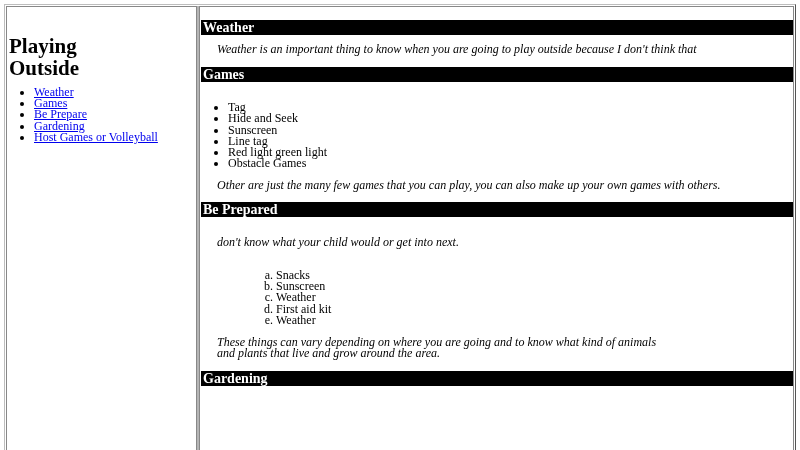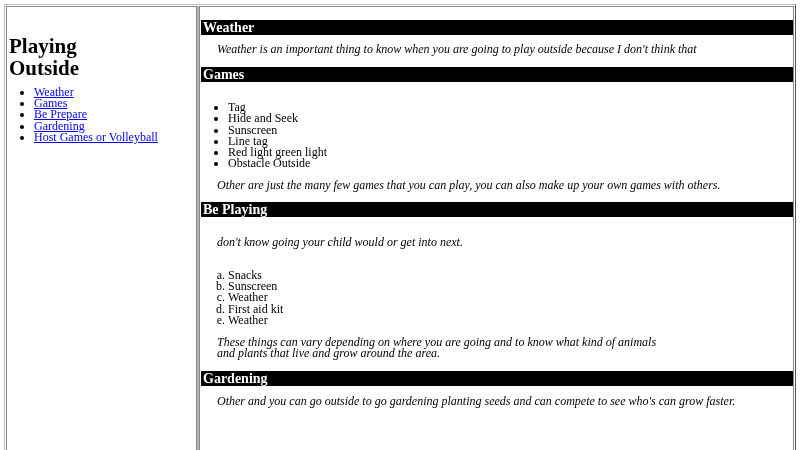--- a/index.html
+++ b/index.html
@@ -42,21 +42,21 @@
     .nav li { list-style: disc; }
     .nav a { color: #1a0dab; color: #0000ee; text-decoration: underline; }
     .content { position: absolute; left: 1px; top: 13px; width: 592px; }
     .sec-h {
       background: #000; color: #fff; font-weight: bold; font-size: 14px;
       height: 15px; line-height: 15px; padding-left: 2px; margin: 0;
     }
     .para { margin: 0; padding-left: 16px; line-height: 11.2px; font-size: 12px; font-style: italic; }
     ul.games, ol.pack { margin: 0; padding-left: 27px; line-height: 11.2px; font-size: 12px; }
     ul.games li { list-style: disc; }
-    ol.pack { list-style-type: lower-alpha; }
+    ol.pack { list-style-type: lower-alpha; margin-left: 48px; }
   </style>
 </head>
 <body>
 
 <div class="outer">
     <div class="outer-inner"></div>
   </div>
 
 <div class="cell-left">
   <h1 class="site-title">
@@ -86,45 +86,44 @@
 
     <h2 class="sec-h">Games</h2>
     <div style="height:9px"></div>
     <div style="height:11px"></div>
     <ul class="games">
       <li>Tag</li>
       <li>Hide and Seek</li>
       <li>Sunscreen</li>
       <li>Line tag</li>
       <li>Red light green light</li>
-      <li>Obstacle Outside</li>
+      <li>Obstacle Games</li>
     </ul>
     <div style="height:11px"></div>
     <p class="para">Other are just the many few games that you can play, you can also make up your own games with others.</p>
     <div style="height:10px"></div>
 
-    <h2 class="sec-h">Be Playing</h2>
+    <h2 class="sec-h">Be Prepared</h2>
     <div style="height:9px"></div>
     <p class="para">
       <br>
-      <span>don't know going your child would or get into next.</span>
+      <span>don't know what your child would or get into next.</span>
     </p>
     <div style="height:11px"></div>
     <div style="height:11px"></div>
     <ol class="pack">
       <li>Snacks</li>
       <li>Sunscreen</li>
       <li>Weather</li>
       <li>First aid kit</li>
       <li>Weather</li>
     </ol>
     <div style="height:11px"></div>
     <p class="para">
       <span>These things can vary depending on where you are going and to know what kind of animals</span><br>
       <span>and plants that live and grow around the area.</span>
     </p>
     <div style="height:12px"></div>
 
     <h2 class="sec-h">Gardening</h2>
     <div style="height:10px"></div>
-    <p class="para">Other and you can go outside to go gardening planting seeds and can compete to see who's can grow faster.</p>
   </div>
 </div>
 
 </body></html>

